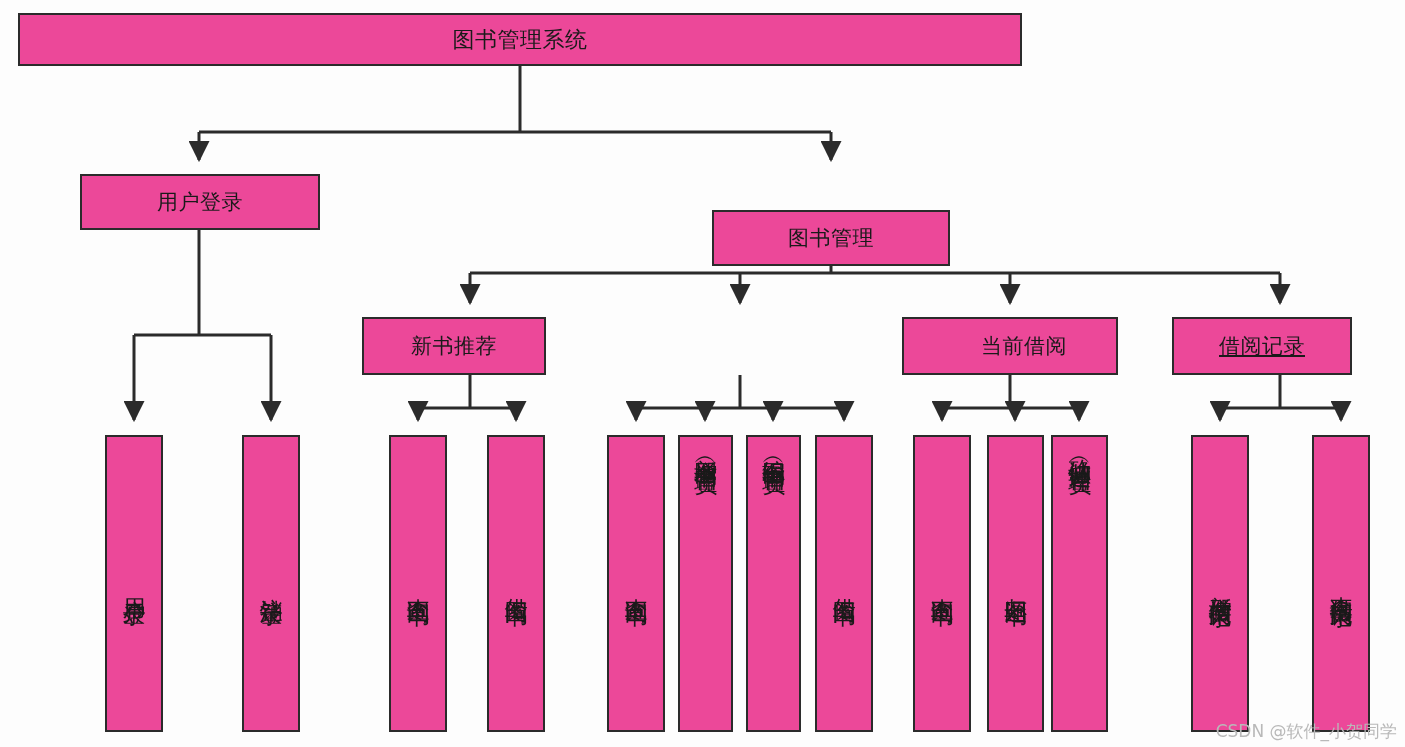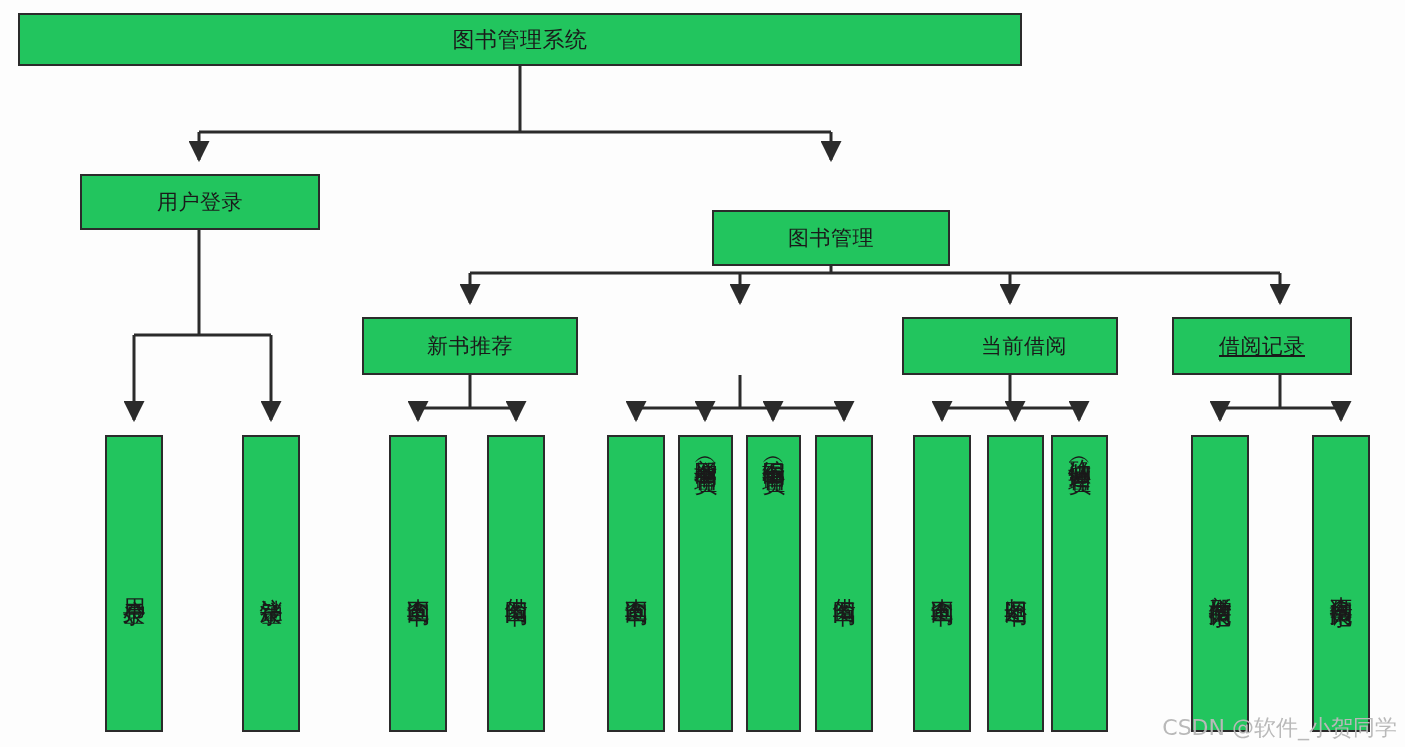--- a/index.html
+++ b/index.html
@@ -22,21 +22,21 @@
     position: absolute;
     left: 0;
     top: 0;
     width: 1405px;
     height: 747px;
     pointer-events: none;
   }
   .node {
     position: absolute;
     box-sizing: border-box;
-    background: #22c55e;
+    background: #ec4899;
     border: 2px solid #2b2b2b;
     display: flex;
     align-items: center;
     justify-content: center;
     color: #1a1a1a;
     z-index: 2;
   }
   .node .label {
     display: block;
     text-align: center;
@@ -65,21 +65,21 @@
     max-height: 100%;
   }
   .node.vert.mid {
     align-items: center;
     padding-top: 0;
   }
   .watermark {
     position: absolute;
     right: 8px;
     bottom: 4px;
-    font-size: 22px;
+    font-size: 17px;
     color: #b9b9b9;
     white-space: nowrap;
     z-index: 5;
     font-family: "DejaVu Sans", "Liberation Sans", sans-serif;
   }
 </style>
 </head>
 <body>
 
 <div id="canvas">
@@ -138,21 +138,21 @@
     <span class="label">图书管理系统</span>
   </div>
 
   <div class="node horiz" style="left:80px; top:174px; width:240px; height:56px;">
     <span class="label">用户登录</span>
   </div>
   <div class="node horiz" style="left:712px; top:174px; width:238px; height:56px;margin-top:36px;">
     <span class="label">图书管理</span>
   </div>
 
-  <div class="node horiz" style="left:362px; top:317px; width:216px; height:58px;">
+  <div class="node horiz" style="left:362px; top:317px; width:184px; height:58px;">
     <span class="label">新书推荐</span>
   </div>
   <div class="node horiz" style="left:902px; top:317px; width:216px; height:58px;padding-left:28px;">
     <span class="label">当前借阅</span>
   </div>
   <div class="node horiz" style="left:1172px; top:317px; width:180px; height:58px;text-decoration:underline;">
     <span class="label">借阅记录</span>
   </div>
 
   <div class="node vert mid" style="left:105px; top:435px; width:58px; height:297px;">

